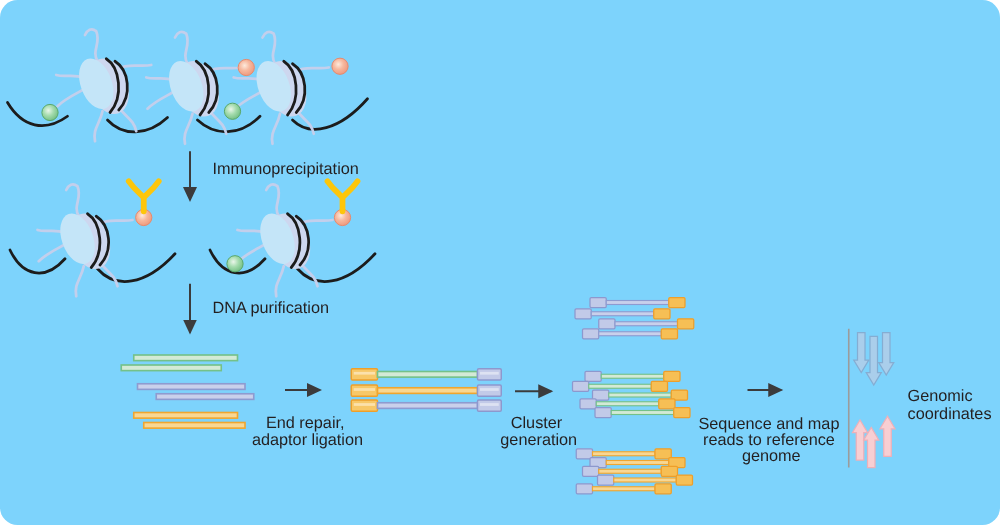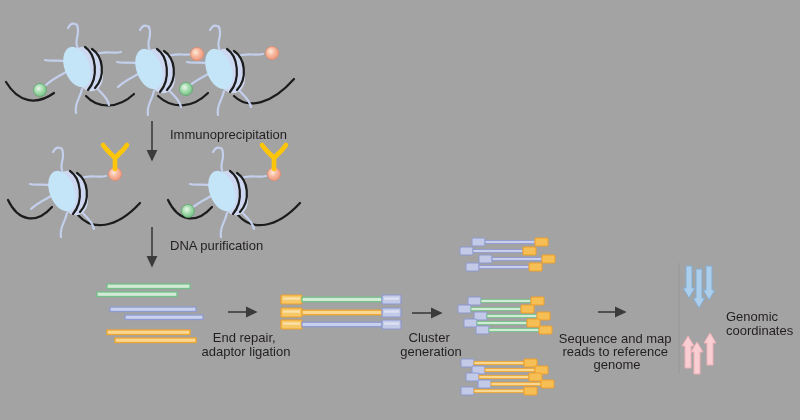--- a/index.html
+++ b/index.html
@@ -1,17 +1,17 @@
 <!DOCTYPE html>
 <html style="--histone-core: #c4e5f8; --histone-body: #cdd7ef; --tail: #c3cfec; --dna: #1c1c1c; --green-mark: #5aa86b; --orange-mark: #e78a6d; --antibody: #fdc60b; --frag-green: #74c189; --frag-green-fill: #d3ead6; --frag-purple: #8e9bd0; --frag-purple-fill: #c9d0eb; --frag-orange: #f0a62f; --frag-orange-fill: #f8d793; --adaptor-orange: #ee9f2a; --adaptor-orange-fill: #f7c868; --adaptor-purple: #8d98cd; --adaptor-purple-fill: #c2cae8; --cluster-orange-fill: #f6bf55; --arrow: #3b3b3c; --ref-line: #9b9b9b; --read-blue: #aaceeb; --read-blue-border: #85add2; --read-pink: #f8ced2; --read-pink-border: #eeb0b8; --text: #231f20; --background: #ffffff;"><head>
 <meta charset="utf-8">
 <style>
   html,body { margin:0; padding:0; background:#ffffff; }
-  .stage { position:relative; width:800px; height:420px; background:#a3a3a3; overflow:hidden;
-           font-family:"Liberation Sans", sans-serif; }
+  .stage { position:relative; width:800px; height:420px; background:#7dd3fc; overflow:hidden;
+           font-family:"Liberation Sans", sans-serif;border-radius:14px; }
 
   
   .tail   { stroke:var(--tail); stroke-width:2.2; fill:none; stroke-linecap:round; }
   .histone-body { fill:var(--histone-body); }
   .histone-core { fill:var(--histone-core); }
   .dna    { stroke:var(--dna); stroke-width:2.2; fill:none; stroke-linecap:round; }
   .wrap   { stroke:var(--dna); stroke-width:2.2; fill:none; stroke-linecap:round; }
   .ab     { stroke:var(--antibody); stroke-width:4.6; fill:none; stroke-linecap:round; stroke-linejoin:round; }
   .mark-g { fill:url(#gradGreen);  stroke:var(--green-mark);  stroke-width:0.8; }
   .mark-o { fill:url(#gradOrange); stroke:var(--orange-mark); stroke-width:0.8; }

